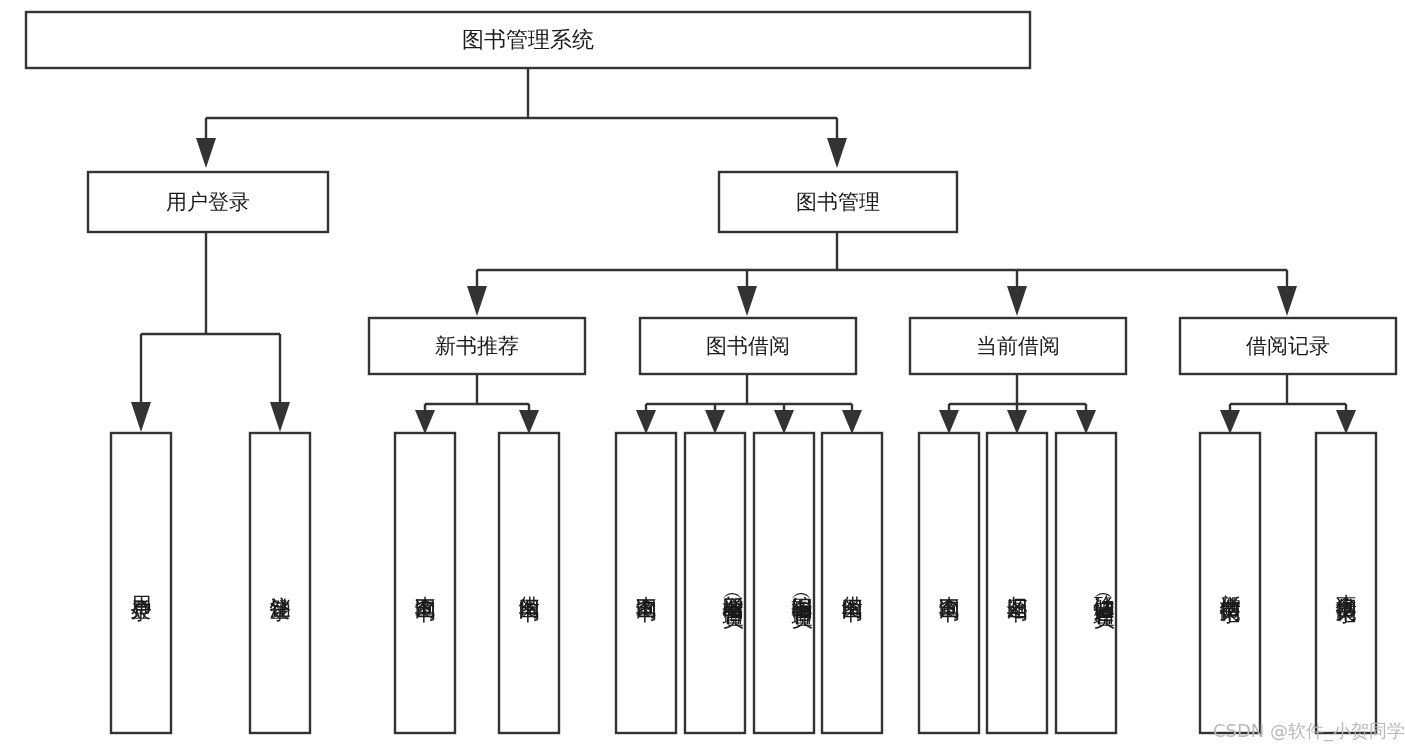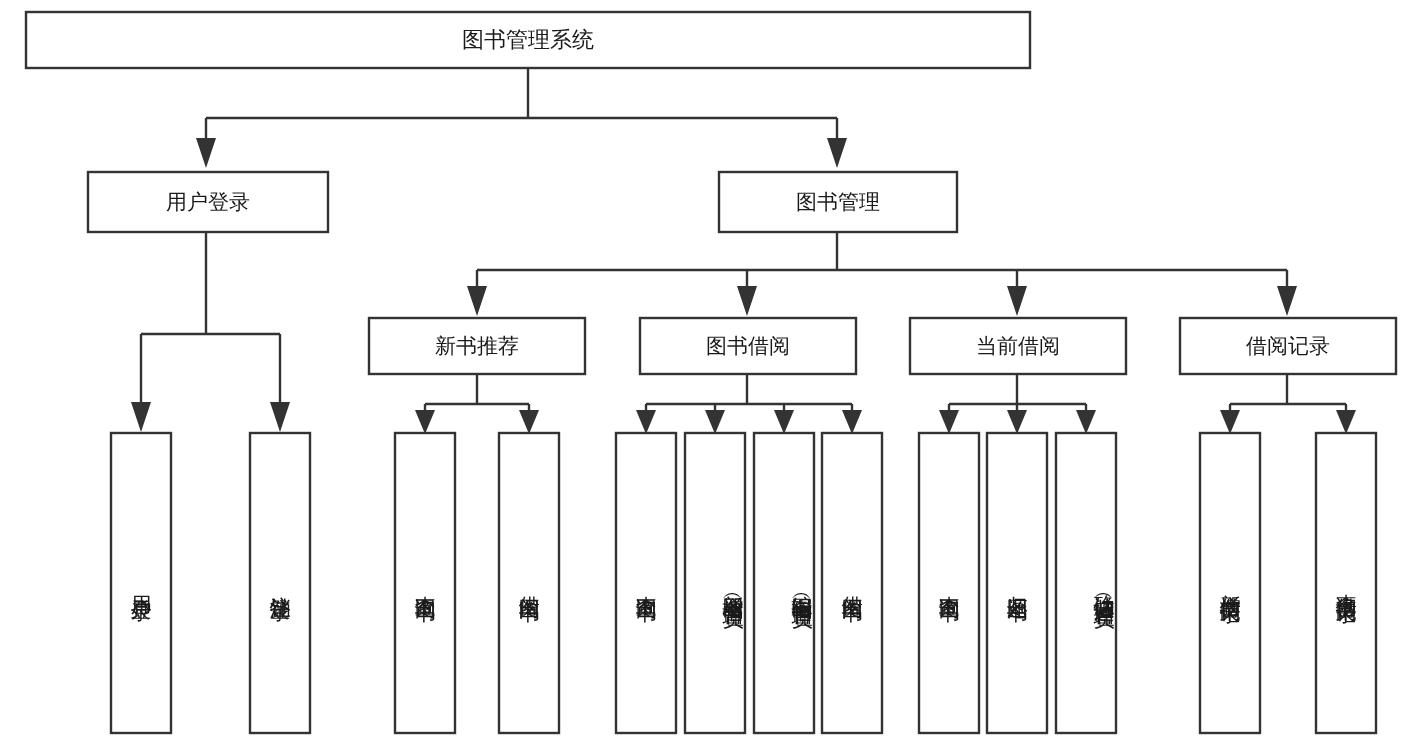--- a/index.html
+++ b/index.html
@@ -213,14 +213,15 @@
   <div class="leaf-label" style="left:746px; top:441px; width:60px; height:292px; display:flex; align-items:flex-start; justify-content:center;">编辑图书（管理员）</div>
   <div class="leaf-label" style="left:814px; top:433px; width:60px; height:300px; display:flex; align-items:center; justify-content:center;">借阅图书</div>
 
   <div class="leaf-label" style="left:911px; top:433px; width:60px; height:300px; display:flex; align-items:center; justify-content:center;">查询图书</div>
   <div class="leaf-label" style="left:979px; top:433px; width:60px; height:300px; display:flex; align-items:center; justify-content:center;">归还图书</div>
   <div class="leaf-label" style="left:1048px; top:441px; width:60px; height:292px; display:flex; align-items:flex-start; justify-content:center;">确认归还（管理员）</div>
 
   <div class="leaf-label" style="left:1192px; top:433px; width:60px; height:300px; display:flex; align-items:center; justify-content:center;">新增借阅记录</div>
   <div class="leaf-label" style="left:1308px; top:433px; width:60px; height:300px; display:flex; align-items:center; justify-content:center;">查询借阅记录</div>
 
+  <div class="watermark">CSDN @软件_小贺同学</div>
 
 </div>
 
 </body></html>

